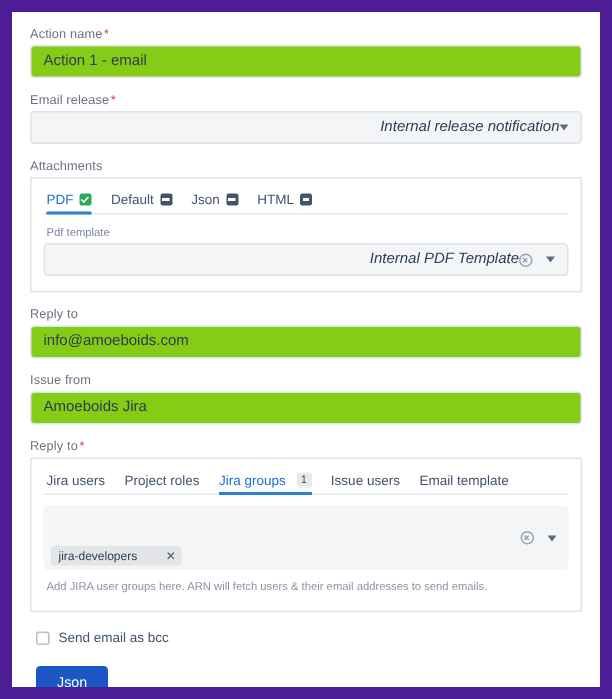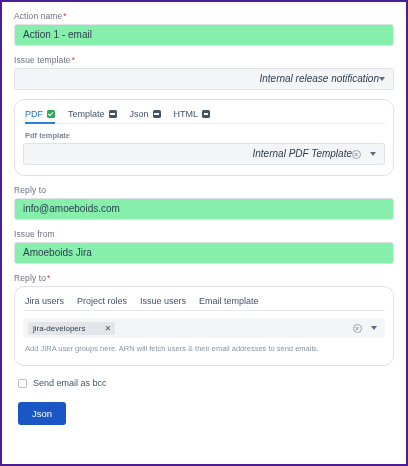--- a/index.html
+++ b/index.html
@@ -7,42 +7,42 @@
     margin: 0; padding: 0;
     background: #ffffff;
   }
   body {
     width: 408px; height: 466px;
     font-family: "Liberation Sans", sans-serif;
     overflow: hidden;
   }
   .screen {
     width: 408px; height: 466px;
-    border: 2px solid #4c1d95;
+    border: 8px solid #4c1d95;
     background: #ffffff;
     padding: 9px 12px 0 12px;
     overflow: hidden;
   }
 
   
   .field { margin-bottom: 9px; }
   .label {
     font-size: 8.5px;
     color: #6b7280;
     letter-spacing: .1px;
     margin-bottom: 3px;
     display: block;
   }
   .req { color: #d04437; margin-left: 1px; }
 
   .input {
     height: 22px;
     border: 1px solid #dfe2e6;
     border-radius: 3px;
-    background: #86efac;
+    background: #84cc16;
     font-size: 10px;
     color: #2c3e50;
     line-height: 20px;
     padding: 0 8px;
     width: 100%;
     display: flex;
     align-items: center;
   }
   .select {
     background: #f4f5f7;
@@ -69,21 +69,21 @@
     width: 4.2px; height: 1px;
     background: #9aa3b0;
   }
   .clear::before { transform: rotate(45deg); }
   .clear::after  { transform: rotate(-45deg); }
   .icons { display: flex; align-items: center; gap: 9px; }
 
   
   .card {
     border: 1px solid #dfe2e6;
-    border-radius: 10px;
+    border-radius: 0;
     background: #fff;
     padding: 9px 8px 10px 8px;
   }
 
   
   .tabs {
     display: flex;
     align-items: flex-end;
     gap: 13px;
     border-bottom: 1px solid #e6e8ec;
@@ -125,38 +125,39 @@
   .badge {
     background: #e9eaee; color: #42526e;
     font-size: 7.5px; line-height: 10px;
     min-width: 10px; height: 10px;
     border-radius: 2px; text-align: center;
     padding: 0 2px; margin-left: 3px;
   }
 
   .sub-label {
     font-size: 7.5px; color: #7a869a;
-    margin: 0 0 3px 2px; display: block; font-weight: bold;
+    margin: 0 0 3px 2px; display: block;
   }
 
   
   .chipfield {
     background: #f4f5f7;
     border-radius: 3px;
     min-height: 20px;
     display: flex; align-items: center;
     justify-content: space-between;
     padding: 3px 8px 3px 5px;
   }
   .chip {
     display: inline-flex; align-items: flex-end; gap: 19px;
     background: #e4e5e8;
     border-radius: 2px;
     font-size: 8px; color: #2c3e50;
     padding: 2px 4px 2px 5px;
+    margin-top: 24px;
   }
   .chip-x {
     font-size: 8px; color: #44546b; line-height: 1;
     font-family: "DejaVu Sans", sans-serif;
   }
   .help {
     font-size: 7.5px; color: #8a94a6;
     margin: 6px 0 2px 2px;
   }
 
@@ -190,38 +191,39 @@
       <span>Action name</span><span class="req">*</span>
     </span>
     <div class="input">
       <span>Action 1 - email</span>
     </div>
   </div>
 
   
   <div class="field">
     <span class="label">
-      <span>Issue template</span><span class="req">*</span>
+      <span>Email release</span><span class="req">*</span>
     </span>
     <div class="input select">
       <span>Internal release notification</span>
       <span class="chev"></span>
     </div>
   </div>
 
   
   <div class="field">
+    <span class="label">Attachments</span>
     <div class="card">
       <div class="tabs">
         <div class="tab active">
           <span>PDF</span>
           <span class="box-check"></span>
         </div>
         <div class="tab">
-          <span>Template</span>
+          <span>Default</span>
           <span class="box-dash"></span>
         </div>
         <div class="tab">
           <span>Json</span>
           <span class="box-dash"></span>
         </div>
         <div class="tab">
           <span>HTML</span>
           <span class="box-dash"></span>
         </div>
@@ -258,20 +260,24 @@
     <span class="label">
       <span>Reply to</span><span class="req">*</span>
     </span>
     <div class="card">
       <div class="tabs">
         <div class="tab">
           <span>Jira users</span>
         </div>
         <div class="tab">
           <span>Project roles</span>
+        </div>
+        <div class="tab active">
+          <span>Jira groups</span>
+          <span class="badge">1</span>
         </div>
         <div class="tab">
           <span>Issue users</span>
         </div>
         <div class="tab">
           <span>Email template</span>
         </div>
       </div>
       <div class="chipfield">
         <span class="chip">

